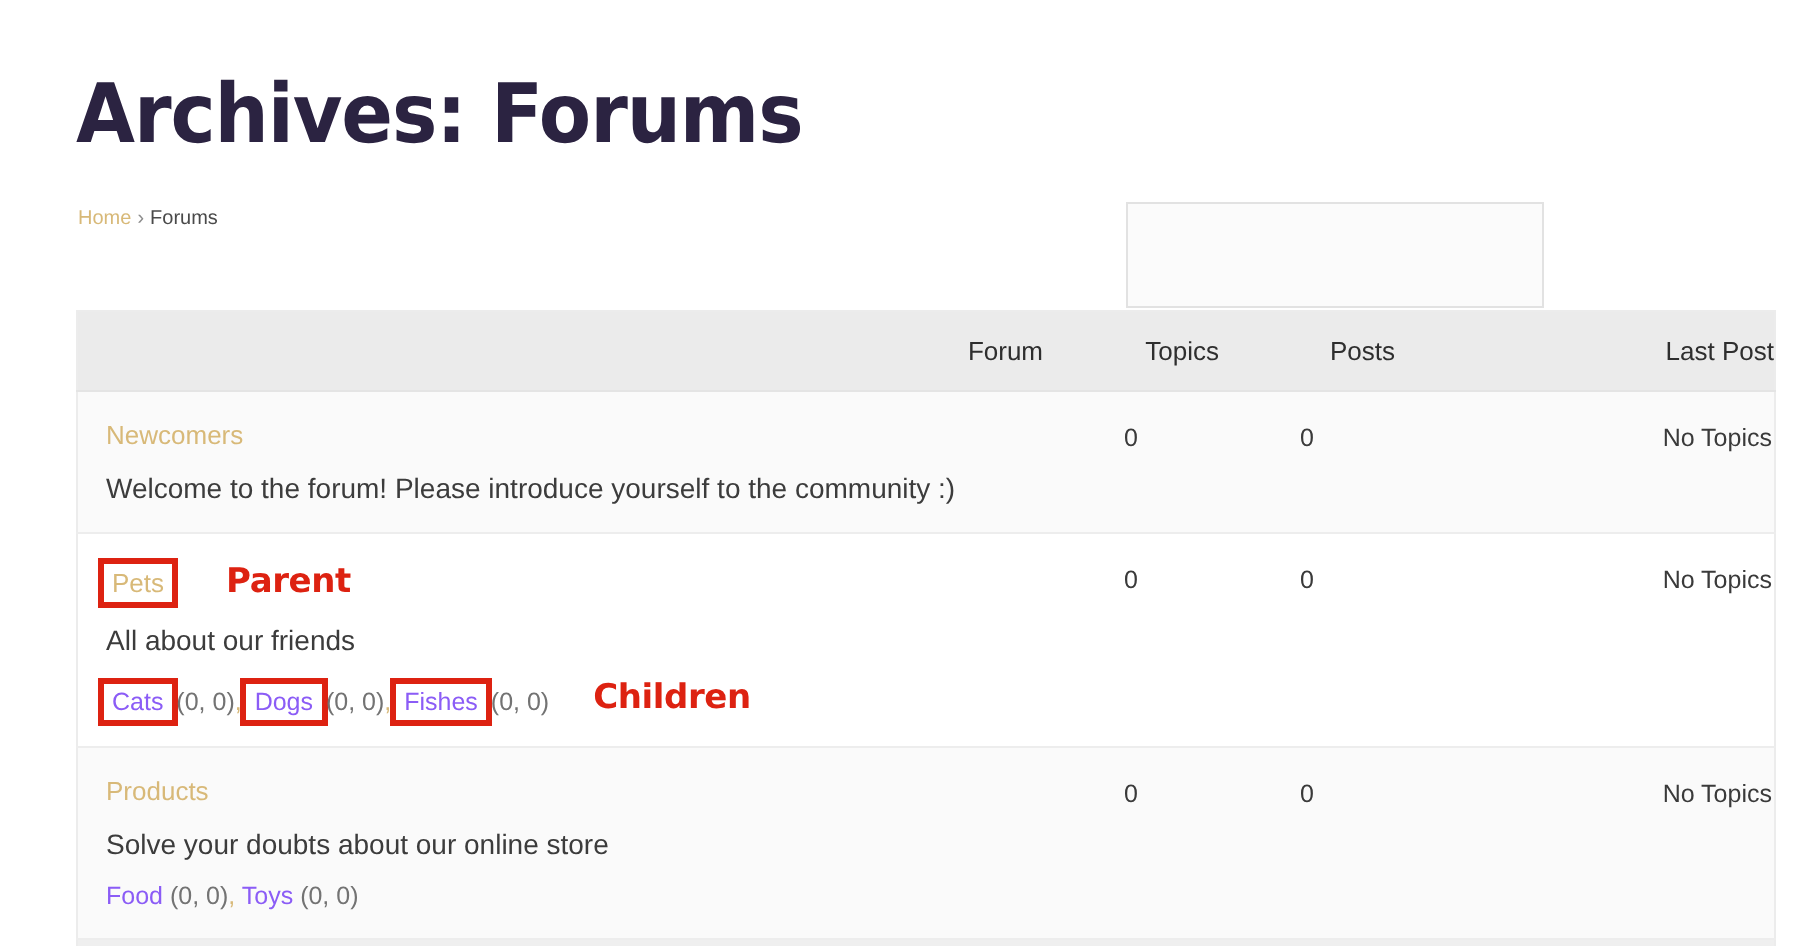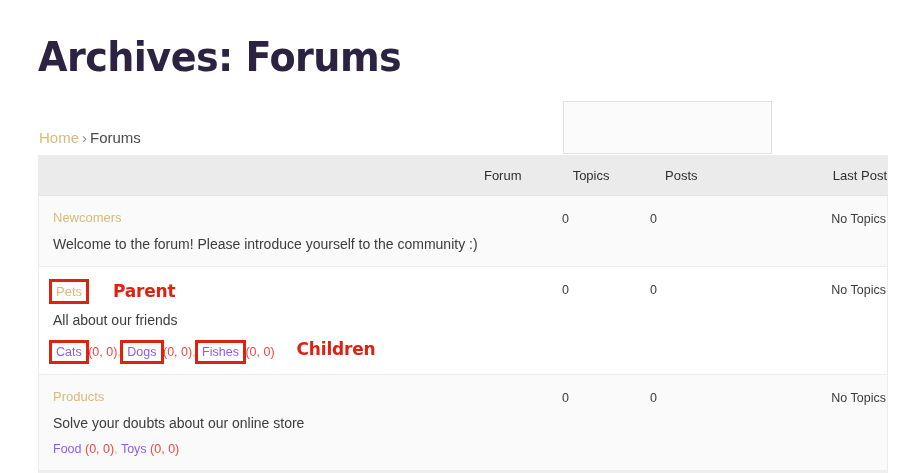--- a/index.html
+++ b/index.html
@@ -34,24 +34,23 @@
     white-space: nowrap;
     transform: scaleX(0.93);
     transform-origin: left center;
   }
 
   
   .breadcrumb {
     position: absolute;
     left: 39px;
     top: 104px;
-    font-size: 15px;
+    font-size: 10px;
     color: #4d4d4d;
     white-space: nowrap;
-    margin-top: 25px;
   }
   .breadcrumb .crumb-home {
     color: #d8b978;
     text-decoration: none;
   }
   .breadcrumb .crumb-sep {
     color: #8c8c8c;
     margin: 0 3px;
   }
   .breadcrumb .crumb-current {
@@ -160,21 +159,21 @@
   .subforums {
     margin-top: 11px;
     font-size: 12.5px;
     color: #d8b978;
   }
   .subforums .sub-link {
     color: #8b5cf6;
     text-decoration: none;
   }
   .subforums .sub-count {
-    color: #ef4444;
+    color: #737373;
   }
   .subforums .sub-comma {
     color: #d8b978;
   }
 
   
   .anno-box {
     outline: 3px solid #dd2211;
     outline-offset: 1px;
     padding: 1px 3px;

